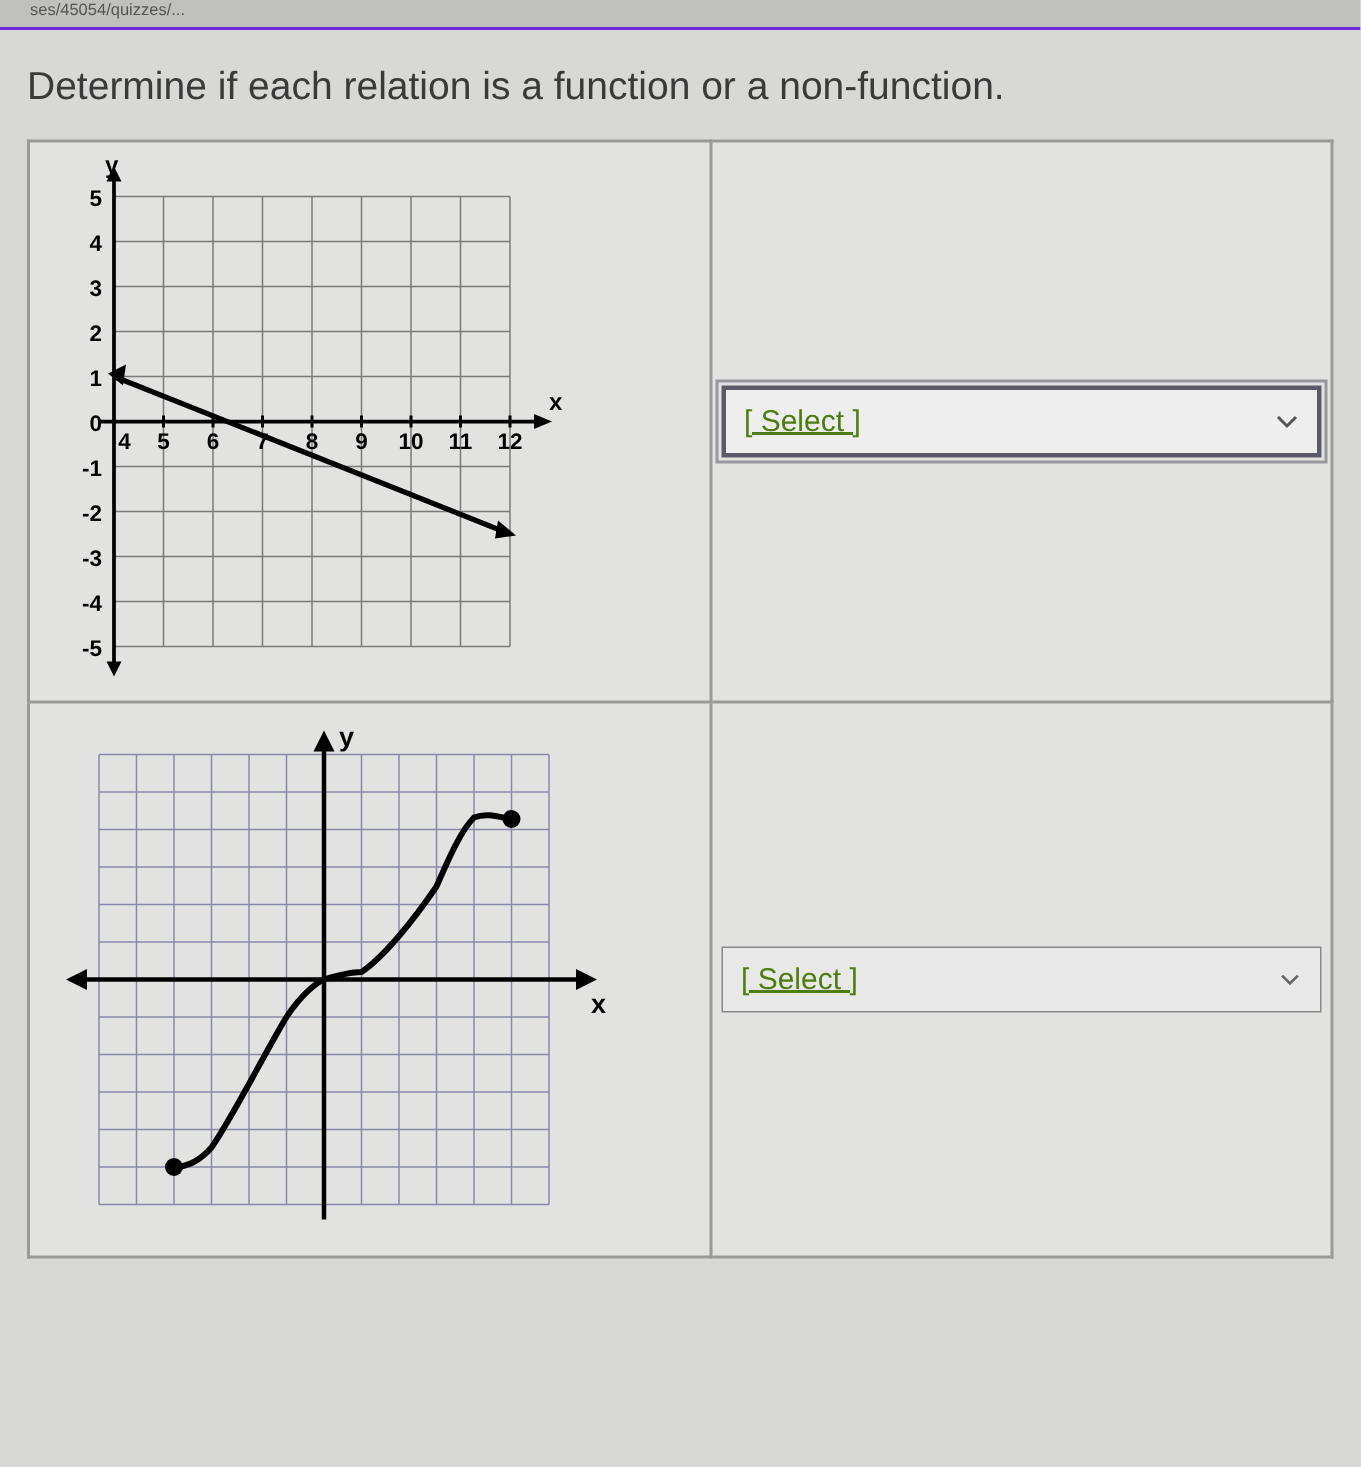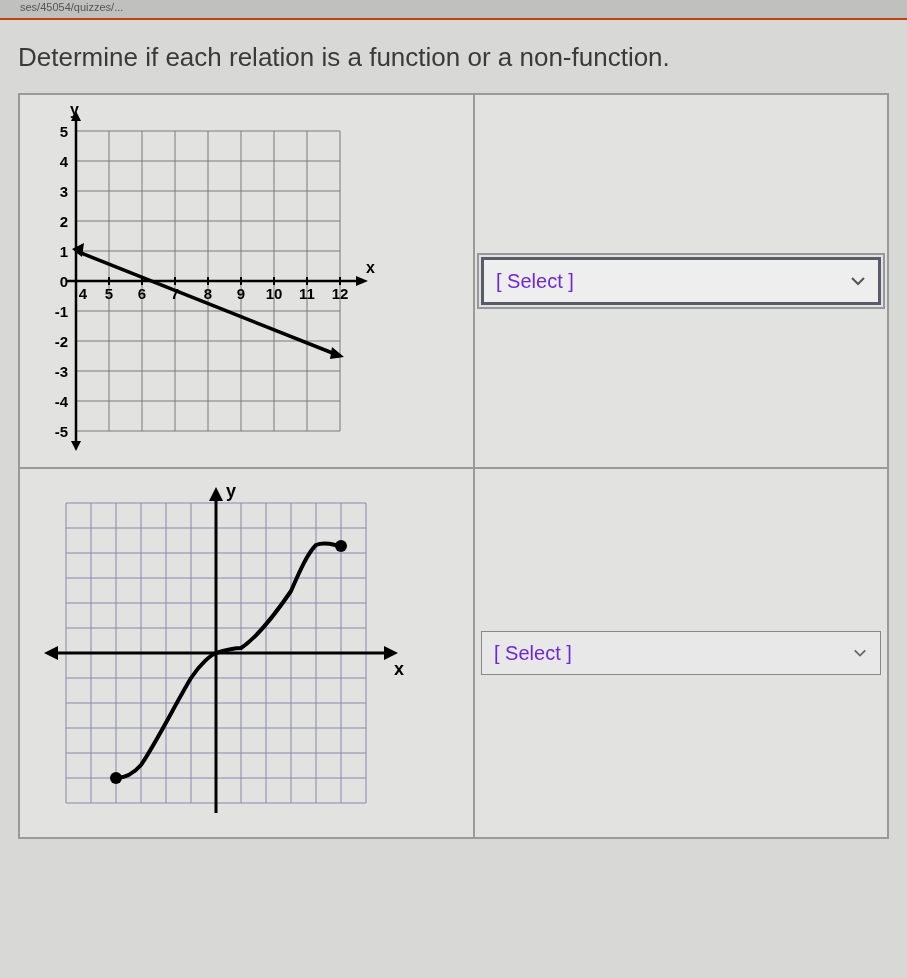--- a/index.html
+++ b/index.html
@@ -8,21 +8,21 @@
     padding: 0;
     font-family: Arial, Helvetica, sans-serif;
     background: #d8d8d6;
     width: 907px;
     height: 978px;
     overflow: hidden;
   }
   .breadcrumb-bar {
     height: 20px;
     background: #c0c0be;
-    border-bottom: 2px solid #c2410c;
+    border-bottom: 2px solid #6d28d9;
     font-size: 11px;
     color: #555;
     padding-left: 20px;
     line-height: 14px;
     overflow: hidden;
   }
   .content {
     padding: 22px 18px 0 18px;
   }
   .prompt {
@@ -55,22 +55,23 @@
     height: 48px;
     border: 3px solid #5a5a68;
     outline: 2px solid #97979f;
     outline-offset: 2px;
     background: #eeeeee;
     display: flex;
     align-items: center;
     justify-content: space-between;
     padding: 0 12px;
     font-size: 20px;
-    color: #6d28d9;
+    color: #4d7c0f;
     cursor: pointer;
+    text-decoration: underline;
   }
   .select-box.plain {
     border: 1px solid #888;
     outline: none;
     height: 44px;
     background: #e8e8e8;
   }
   .chevron {
     width: 16px;
     height: 16px;

